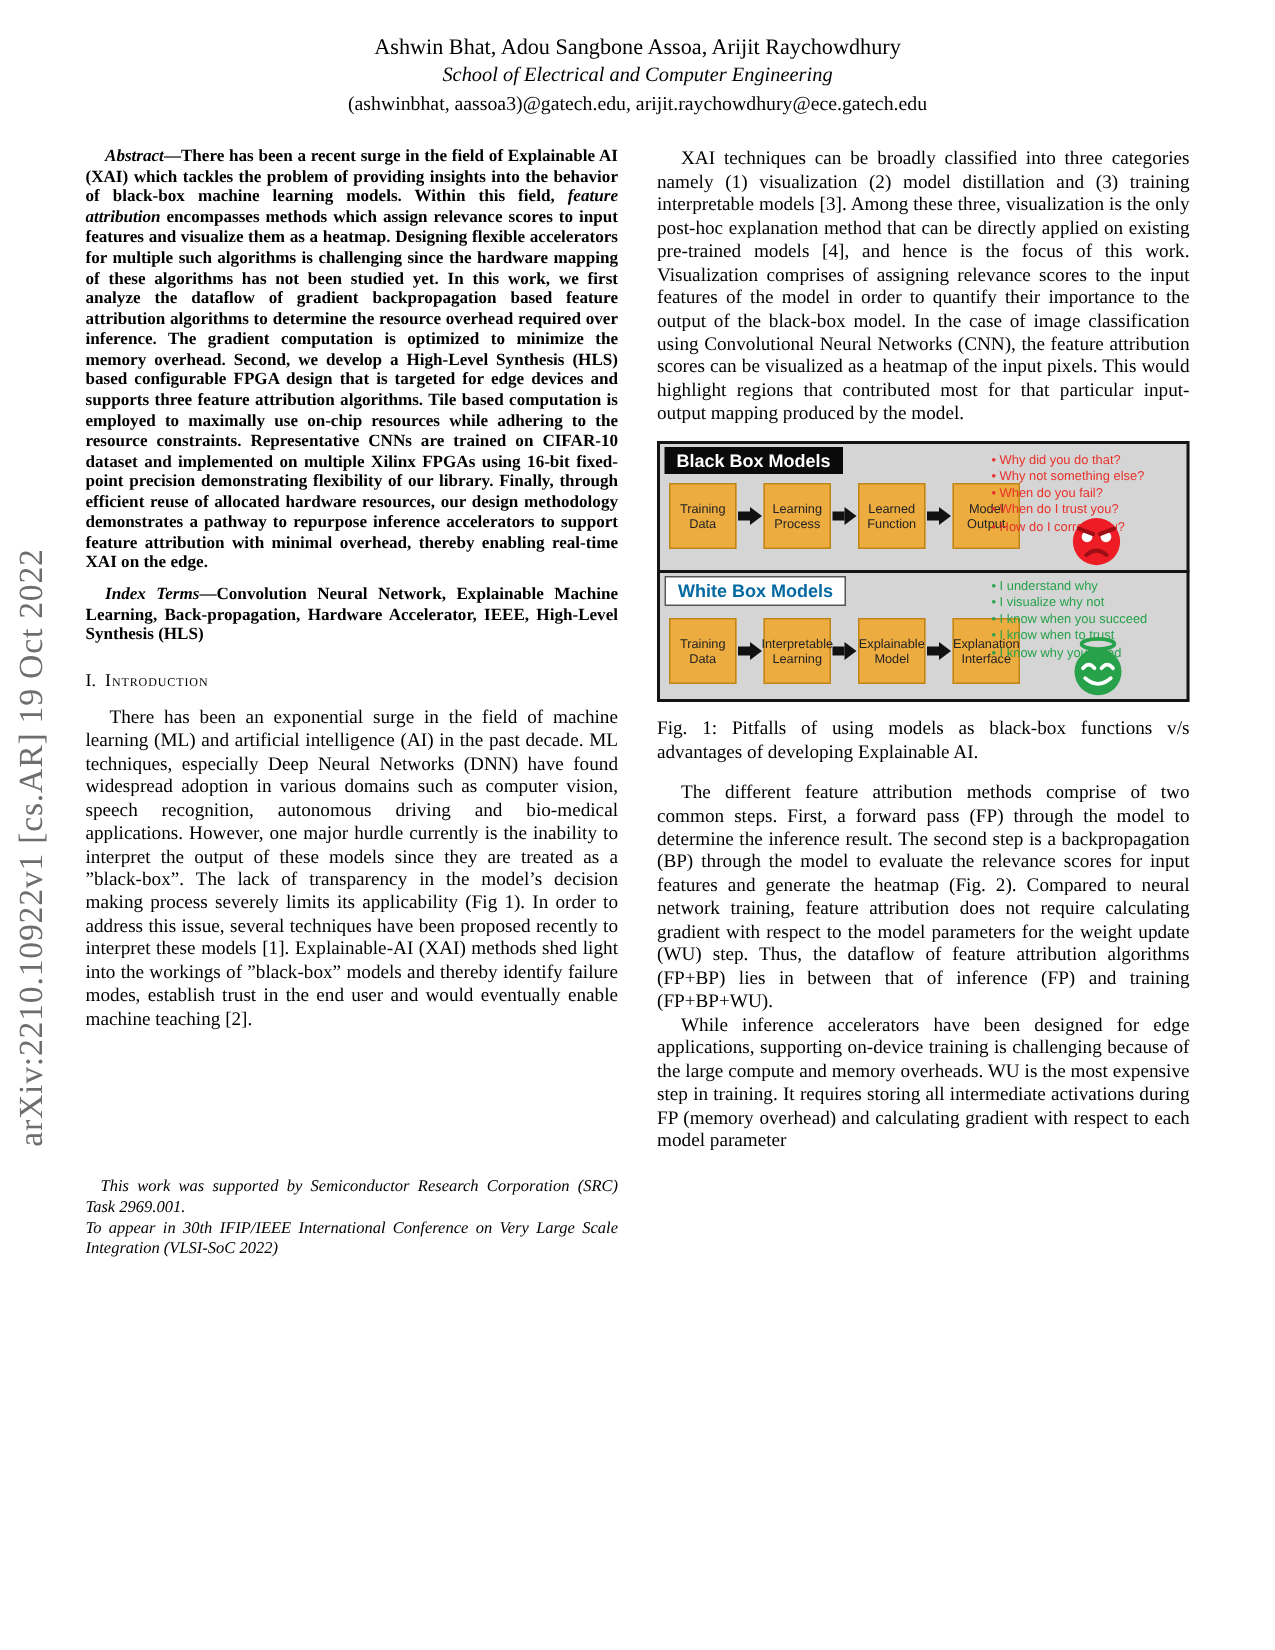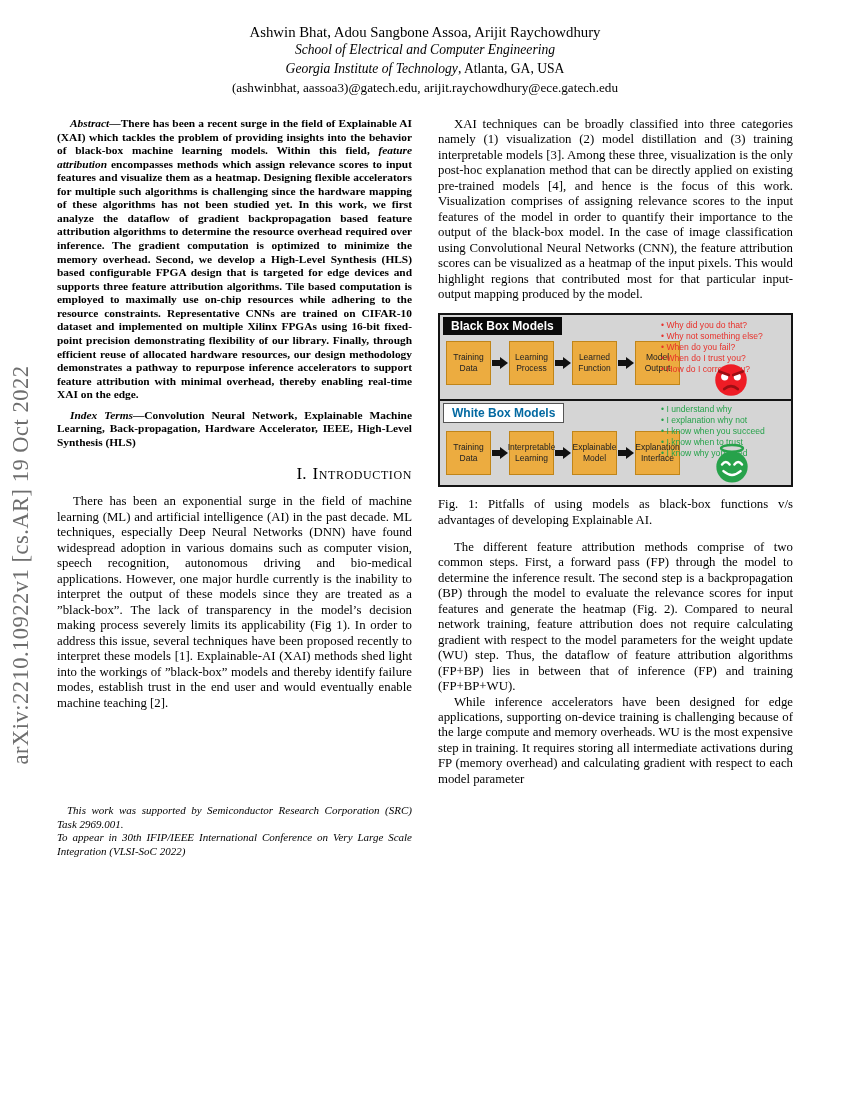--- a/index.html
+++ b/index.html
@@ -28,21 +28,21 @@
   .columns{display:flex;gap:26px;padding:0 57px;margin-top:20px;}
   .col{width:355px;}
   .col-left{display:flex;flex-direction:column;height:742px;overflow:hidden;}
   .abstract{
     font-weight:bold;font-size:11.4px;line-height:1.19;text-align:justify;
     text-indent:13px;margin:0;
   }
   .index-terms{margin-top:7px;}
   .ilabel{font-style:italic;}
   .section-heading{
-    text-align:right;font-weight:normal;font-size:17px;margin:15px 0 10px;
+    text-align:left;font-weight:normal;font-size:12px;margin:15px 0 10px;
   }
   .sec-num{margin-right:6px;}
   .sc{font-variant:small-caps;letter-spacing:.6px;}
   .body-para{font-size:12.8px;line-height:1.21;text-align:justify;text-indent:16px;margin:0;}
   .footnote{margin-top:auto;font-size:11px;line-height:1.25;text-align:justify;font-style:italic;}
   .footnote p{margin:0;}
   .footnote .fn1{text-indent:10px;}
   
   .fig{margin:10px 0 0;}
   .subpanel{position:relative;background:#d5d5d5;border:2px solid #141414;height:88px;box-sizing:border-box;}
@@ -80,21 +80,20 @@
   .para-after-fig{margin-top:12px;}
 </style>
 </head>
 <body>
 
 <div class="arxiv-banner">arXiv:2210.10922v1  [cs.AR]  19 Oct 2022</div>
 
 <header class="paper-header">
   <div class="authors-line">Ashwin Bhat, Adou Sangbone Assoa, Arijit Raychowdhury</div>
   <div class="affil-line">School of Electrical and Computer Engineering</div>
-  <div class="affil-line"><span>Georgia Institute of Technology</span><span class="affil-rest">, Atlanta, GA, USA</span></div>
   <div class="email-line">(ashwinbhat, aassoa3)@gatech.edu, arijit.raychowdhury@ece.gatech.edu</div>
 </header>
 
 <div class="columns">
 
   <div class="col col-left">
     <p class="abstract"><span class="ilabel">Abstract</span><span>—</span><span>There has been a recent surge in the field of Explainable AI (XAI) which tackles the problem of providing insights into the behavior of black-box machine learning models. Within this field, </span><span class="ilabel">feature attribution</span><span> encompasses methods which assign relevance scores to input features and visualize them as a heatmap. Designing flexible accelerators for multiple such algorithms is challenging since the hardware mapping of these algorithms has not been studied yet. In this work, we first analyze the dataflow of gradient backpropagation based feature attribution algorithms to determine the resource overhead required over inference. The gradient computation is optimized to minimize the memory overhead. Second, we develop a High-Level Synthesis (HLS) based configurable FPGA design that is targeted for edge devices and supports three feature attribution algorithms. Tile based computation is employed to maximally use on-chip resources while adhering to the resource constraints. Representative CNNs are trained on CIFAR-10 dataset and implemented on multiple Xilinx FPGAs using 16-bit fixed-point precision demonstrating flexibility of our library. Finally, through efficient reuse of allocated hardware resources, our design methodology demonstrates a pathway to repurpose inference accelerators to support feature attribution with minimal overhead, thereby enabling real-time XAI on the edge.</span></p>
 
     <p class="abstract index-terms"><span class="ilabel">Index Terms</span><span>—</span><span>Convolution Neural Network, Explainable Machine Learning, Back-propagation, Hardware Accelerator, IEEE, High-Level Synthesis (HLS)</span></p>
 
@@ -165,21 +164,21 @@
             </span>
           <div class="obox">Explainable Model</div>
           <span class="arrow">
               <span class="arrow-bar"></span>
               <span class="arrow-head"></span>
             </span>
           <div class="obox">Explanation Interface</div>
         </div>
         <ul class="bullets bullets-green">
           <li>I understand why</li>
-          <li>I explanation why not</li>
+          <li>I visualize why not</li>
           <li>I know when you succeed</li>
           <li>I know when to trust</li>
           <li>I know why you erred</li>
         </ul>
         <svg class="face face-happy" width="38" height="42" viewBox="0 0 40 44">
           <ellipse cx="20" cy="5.5" rx="11.5" ry="3.6" fill="none" stroke="#27A24B" stroke-width="2.6"></ellipse>
           <circle cx="20" cy="25" r="16.5" fill="#27A24B"></circle>
           <path d="M9.5 22.5 Q13.5 17.5 17.5 22.5" stroke="#ffffff" stroke-width="2.6" fill="none" stroke-linecap="round"></path>
           <path d="M22.5 22.5 Q26.5 17.5 30.5 22.5" stroke="#ffffff" stroke-width="2.6" fill="none" stroke-linecap="round"></path>
           <path d="M11 29.5 Q20 37.5 29 29.5" stroke="#ffffff" stroke-width="2.6" fill="none" stroke-linecap="round"></path>

